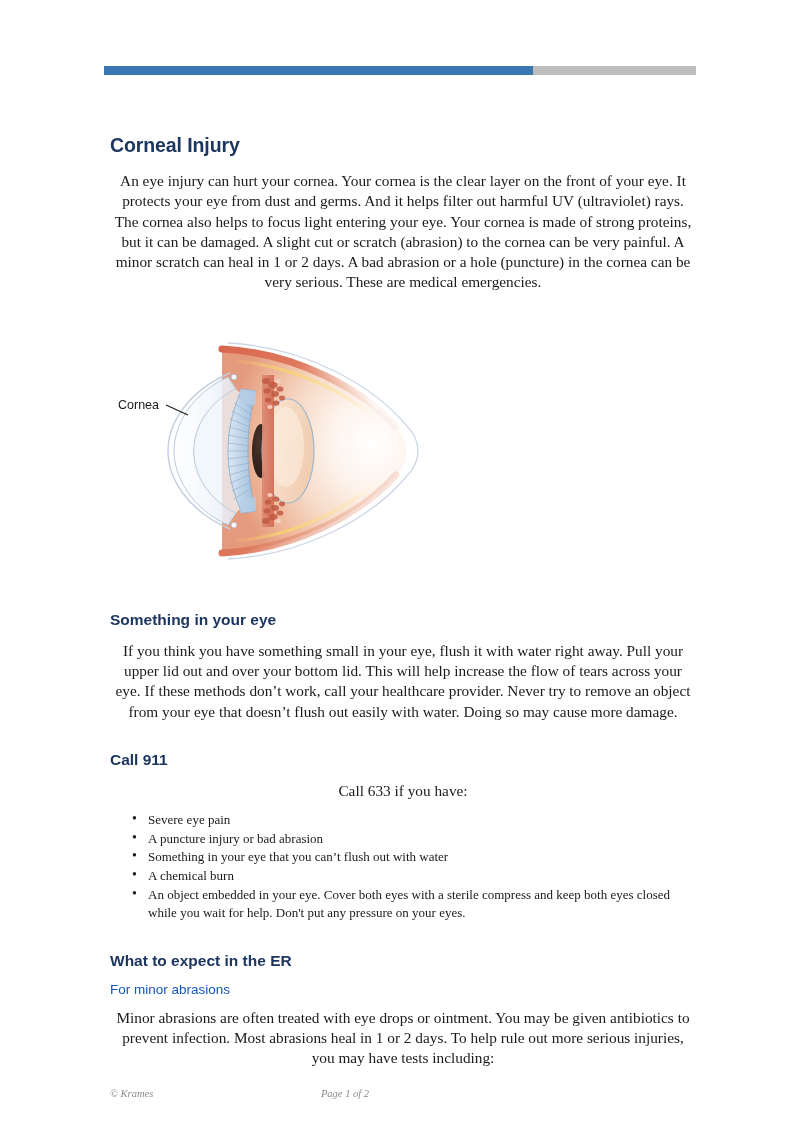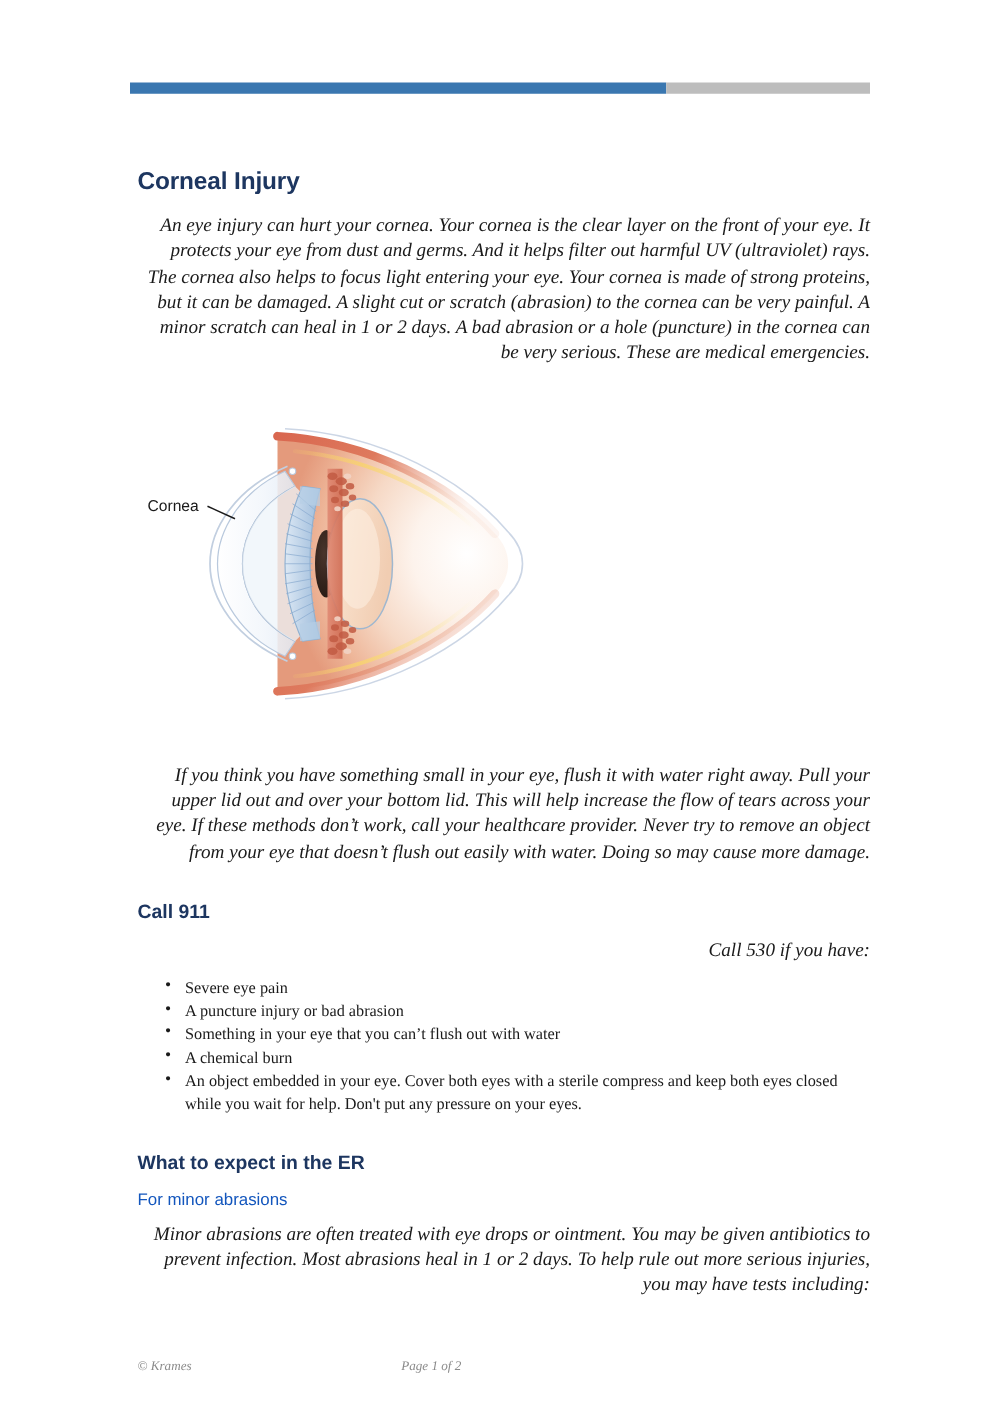--- a/index.html
+++ b/index.html
@@ -77,22 +77,21 @@
     color: #1356bd;
     margin: 0 0 11px 0;
   }
 
   p.body {
     font-family: "Liberation Serif", serif;
     font-size: 15.3px;
     line-height: 20.3px;
     margin: 0 0 0 0;
     color: #1a1a1a;
-    text-align: right;
-    font-style: italic;
+    text-align: center;
   }
 
   ul.bullets {
     margin: 10px 0 0 0;
     padding-left: 38px;
     list-style: none;
   }
   ul.bullets li {
     font-family: "Liberation Serif", serif;
     font-size: 13px;
@@ -320,26 +319,27 @@
 
         <g>
           <text class="fig-label" x="8" y="94">Cornea</text>
           <path d="M 56 90 L 78 100" fill="none" stroke="#1a1a1a" stroke-width="1.1"></path>
         </g>
       </svg>
     </div>
 
     <div class="gap-fig"></div>
 
+    <h2 class="section-title">Something in your eye</h2>
     <p class="body">If you think you have something small in your eye, flush it with water right away. Pull your upper lid out and over your bottom lid. This will help increase the flow of tears across your eye. If these methods don’t work, call your healthcare provider. Never try to remove an object from your eye that doesn’t flush out easily with water. Doing so may cause more damage.</p>
 
     <div class="gap-sec"></div>
 
     <h2 class="section-title">Call 911</h2>
-    <p class="body">Call 530 if you have:</p>
+    <p class="body">Call 633 if you have:</p>
 
     <ul class="bullets">
       <li>Severe eye pain</li>
       <li>A puncture injury or bad abrasion</li>
       <li>Something in your eye that you can’t flush out with water</li>
       <li>A chemical burn</li>
       <li>An object embedded in your eye. Cover both eyes with a sterile compress and keep both eyes closed while you wait for help. Don't put any pressure on your eyes.</li>
     </ul>
 
     <div class="gap-sec2"></div>

